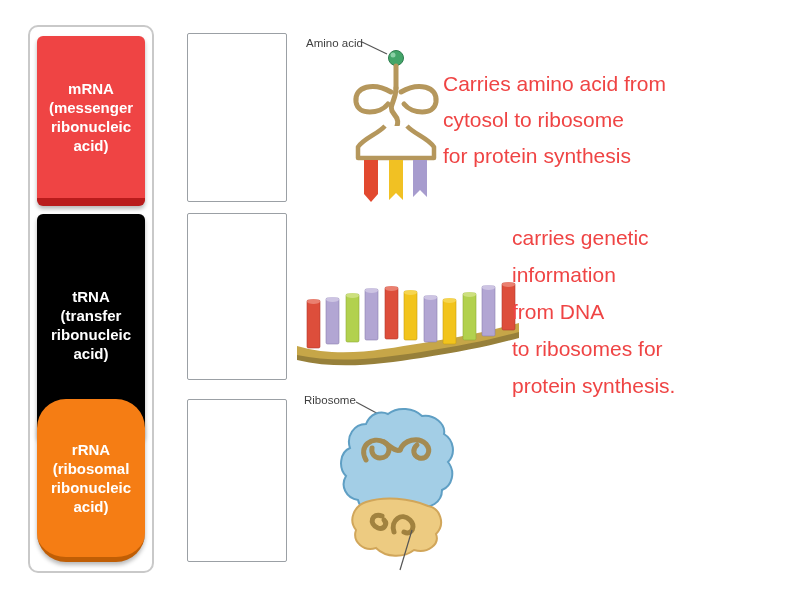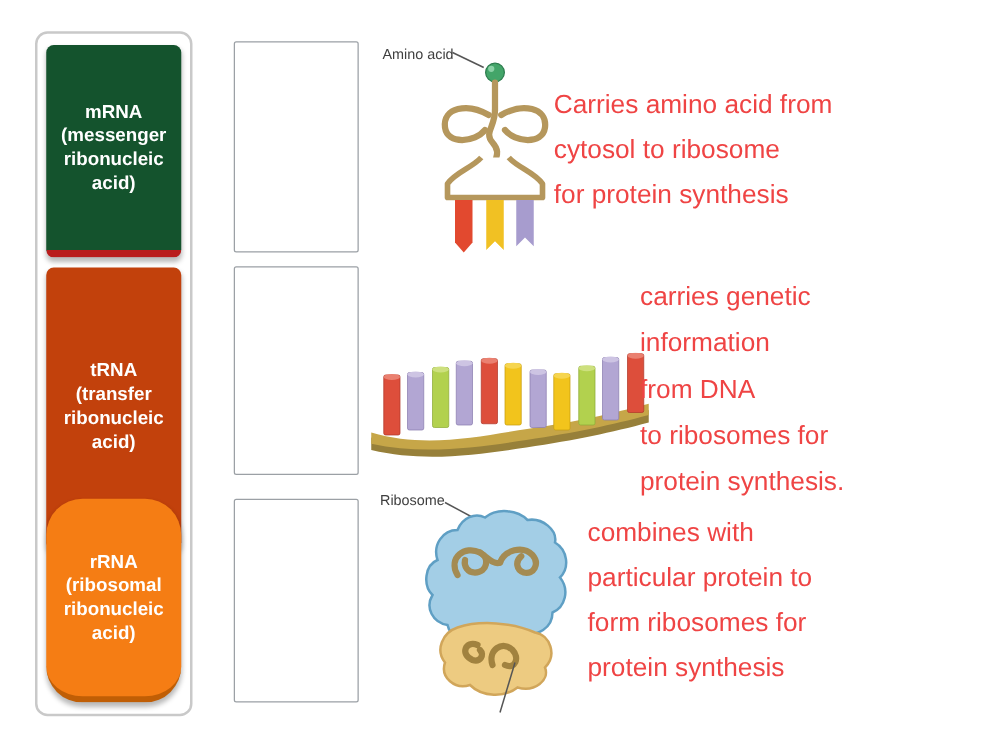--- a/index.html
+++ b/index.html
@@ -14,22 +14,22 @@
     position:absolute;left:28px;top:25px;width:126px;height:548px;
     border:2px solid #c9c9c9;border-radius:10px;box-sizing:border-box;background:#fff;
   }
   .card{
     position:absolute;left:37px;width:108px;border-radius:6px;
     display:flex;align-items:center;justify-content:center;text-align:center;
     color:#fff;font-weight:bold;font-size:15px;line-height:19px;
     white-space:pre-line;box-sizing:border-box;cursor:grab;
     box-shadow:0 3px 4px rgba(0,0,0,0.28);
   }
-  .card-1{top:36px;height:170px;background:#14532d;border-bottom:6px solid #b91c1c;}
-  .card-2{top:214px;height:226px;background:#c2410c;border-bottom:5px solid #9A1523;}
+  .card-1{top:36px;height:170px;background:#ef4444;border-bottom:8px solid #b91c1c;}
+  .card-2{top:214px;height:226px;background:#000000;border-bottom:5px solid #9A1523;}
   .card-3{top:399px;height:163px;background:#F57D14;border-bottom:5px solid #C05E05;border-radius:29px;}
 
   
   .zone{
     position:absolute;left:187px;width:100px;background:#fff;
     border:1px solid #9ba0a5;border-radius:2px;box-sizing:border-box;
   }
   .zone-1{top:33px;height:169px;}
   .zone-2{top:213px;height:167px;}
   .zone-3{top:399px;height:163px;}
@@ -147,18 +147,14 @@
       <path d="M100,60 C104,50 118,46 126,54 C132,61 127,70 119,68 C113,66 112,59 117,55"></path>
       <path d="M84,52 C92,58 96,62 100,60"></path>
     </g>
     <path d="M66,112 C54,116 48,130 56,140 C52,152 64,162 76,158 C86,168 104,168 114,160 C128,164 140,154 136,144 C146,134 140,118 128,116 C110,108 84,106 66,112 Z" fill="#EDCB81" stroke="#D1A65A" stroke-width="2"></path>
     <g fill="none" stroke="#A1823F" stroke-width="5" stroke-linecap="round">
       <path d="M82,126 C72,122 68,134 78,138 C84,140 88,134 84,130"></path>
       <path d="M94,142 C90,130 102,122 110,130 C116,136 112,146 104,142"></path>
     </g>
     <line x1="112" y1="140" x2="100" y2="180" stroke="#555" stroke-width="1.2"></line>
   </svg>
-  <div class="def-text def-text-3">combines with
-particular protein to
-form ribosomes for
-protein synthesis</div>
 
 </div>
 
 </body></html>

